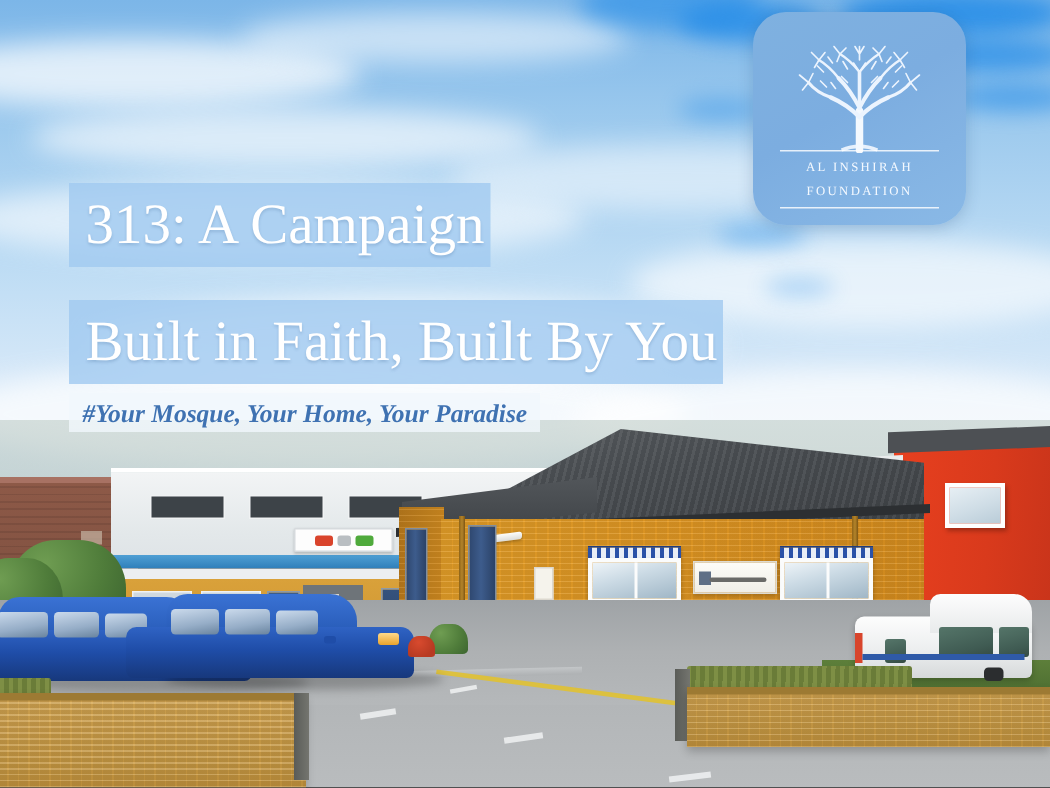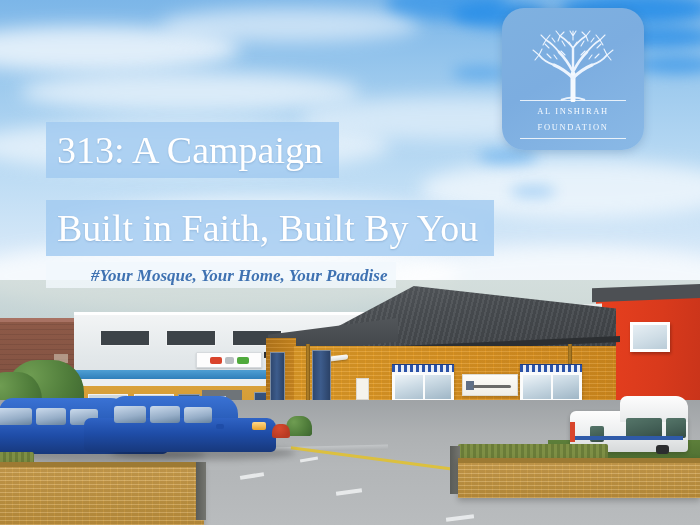--- a/index.html
+++ b/index.html
@@ -438,21 +438,21 @@
 
   
   .band {
     position: absolute;
     box-sizing: border-box;
     display: flex;
     align-items: center;
   }
   .band-head {
     background: rgba(160, 201, 240, .80);
-    padding: 0 16px 0 11px;
+    padding: 0 4px 0 11px;
     align-items: center;
   }
   .band-head .txt {
     color: #ffffff;
     font-family: "Liberation Serif", serif;
     font-weight: normal;
     line-height: 1;
     white-space: nowrap;
     text-shadow: 0 1px 2px rgba(40,80,130,.22);
   }
@@ -467,21 +467,20 @@
     padding: 0 9px;
   }
   #band3 .txt {
     color: #3f72b2;
     font-family: "Liberation Serif", serif;
     font-weight: bold;
     font-style: italic;
     font-size: 17px;
     line-height: 1;
     white-space: nowrap;
-    margin-left: 36px;
   }
 </style>
 </head>
 <body>
 
 <div id="poster">
 
   <div class="sky">
     <div class="cloudband" style="left:-60px;  top:26px;  width:300px; height:46px; opacity:.72;"></div>
     <div class="cloudband" style="left:20px;   top:72px;  width:340px; height:40px; opacity:.62;"></div>

